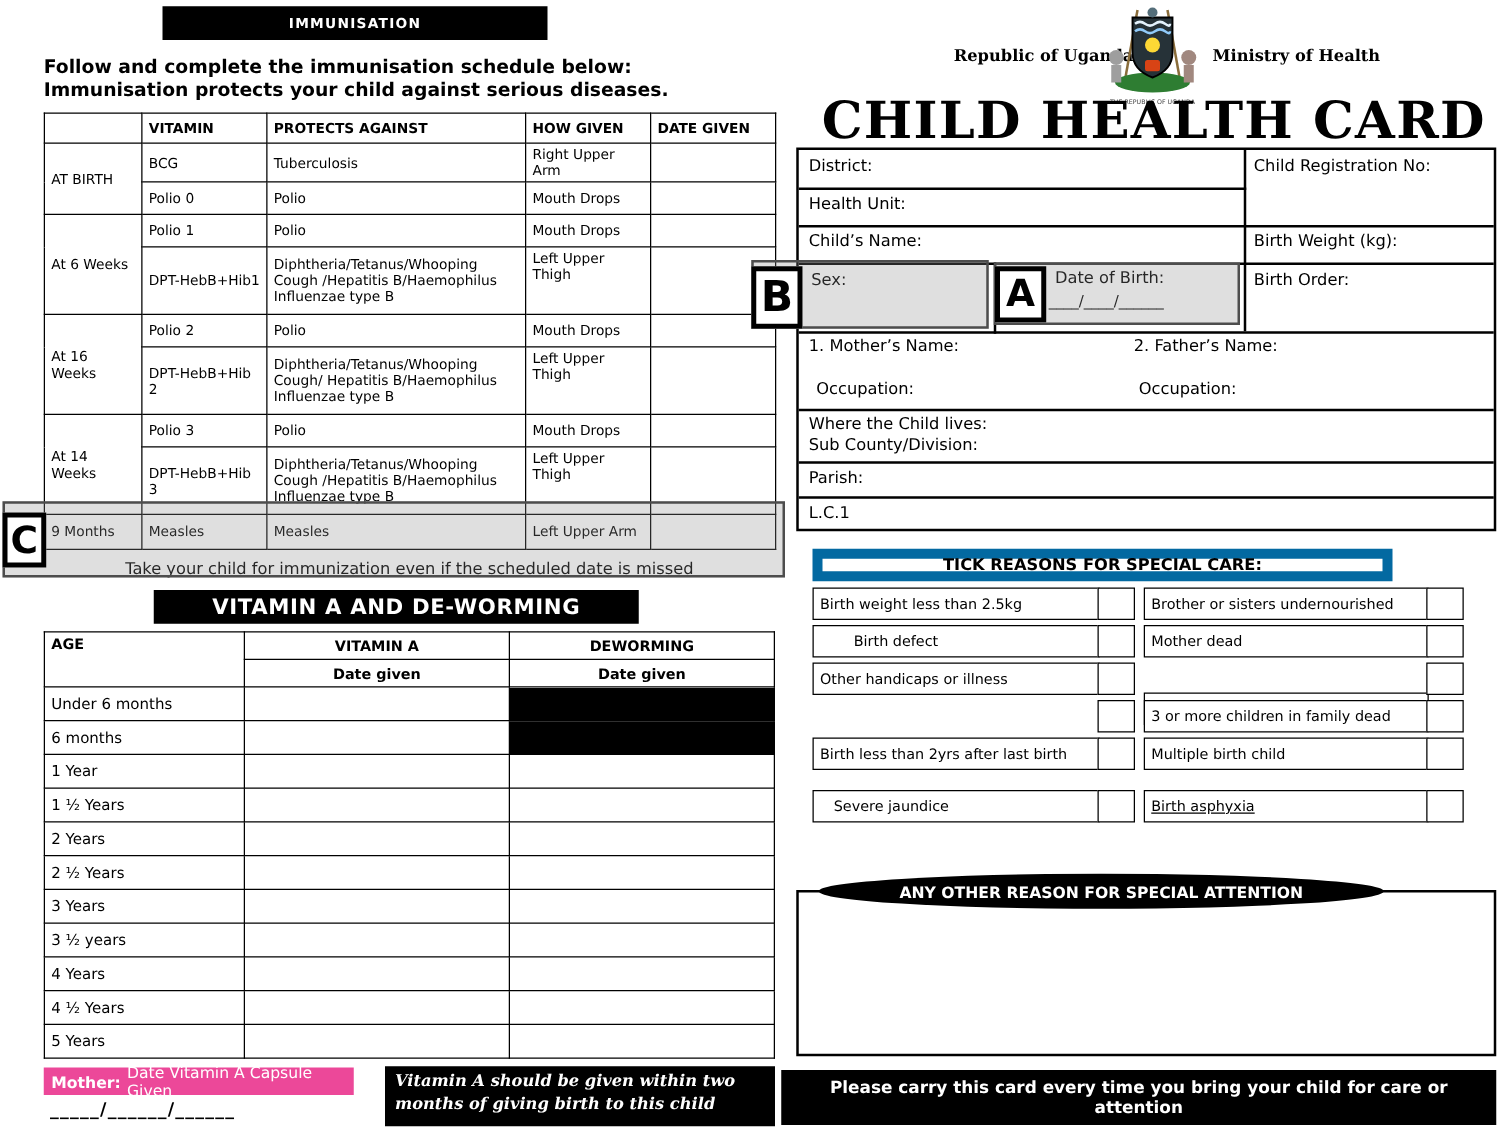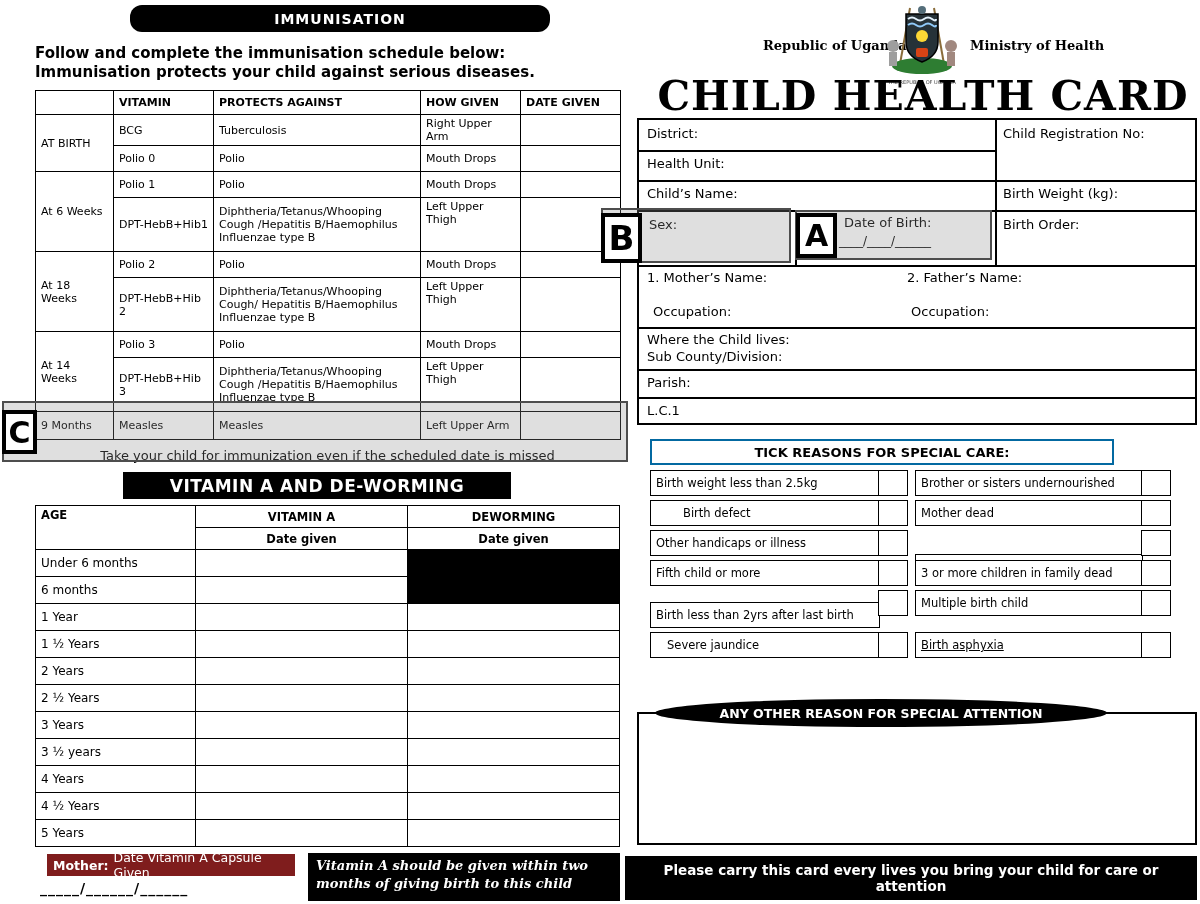--- a/index.html
+++ b/index.html
@@ -2,59 +2,59 @@
 <html><head>
 <meta charset="utf-8">
 <style>
   * { margin:0; padding:0; box-sizing:border-box; }
   html,body { background:#fff; }
   .page { position:relative; width:1200px; height:904px; background:#fff;
           font-family:"DejaVu Sans", sans-serif; color:#000; overflow:hidden; }
 
   .banner { position:absolute; background:#000; color:#fff; font-weight:bold;
             display:flex; align-items:center; justify-content:center; }
-  .imm-banner { left:130px; top:5px; width:420px; height:27px; font-size:14px; letter-spacing:1px;border-radius:12px; }
+  .imm-banner { left:130px; top:5px; width:308px; height:27px; font-size:11px; letter-spacing:1px; }
   .vit-banner { left:123px; top:472px; width:388px; height:27px; font-size:17px; letter-spacing:0.5px; }
 
   .intro { position:absolute; left:35px; top:44px; width:580px; font-size:15px; font-weight:bold; line-height:19px; }
 
   table { border-collapse:collapse; table-layout:fixed; position:absolute; background:#fff; }
   td, th { border:1.5px solid #000; padding:2px 5px; vertical-align:middle; text-align:left; overflow:hidden; }
 
   .imm-table { left:35px; top:90px; width:585px; font-size:11px; }
   .imm-table th { font-weight:bold; }
   .imm-table td.age { vertical-align:middle; }
   .imm-note { position:absolute; left:35px; top:448px; width:585px; text-align:center; font-size:13px; }
 
   .vit-table { left:35px; top:505px; width:584px; font-size:12px; }
   .vit-table th { font-weight:bold; font-size:11.5px; }
   .vit-table th.c { text-align:center; }
   .vit-table th.age-h { vertical-align:top; }
   .vit-table td.blackout { background:#000; }
 
   .mother-banner { position:absolute; left:35px; top:854px; width:248px; height:22px;
-                   background:#7f1d1d; color:#fff; font-size:12.5px; display:flex; align-items:center; padding-left:6px;margin-left:12px; }
+                   background:#ec4899; color:#fff; font-size:12.5px; display:flex; align-items:center; padding-left:6px; }
   .mother-banner .b { font-weight:bold; margin-right:5px; }
   .mother-blanks { position:absolute; left:40px; top:880px; font-size:14px; font-weight:bold; letter-spacing:1px; }
   .vit-note { position:absolute; left:308px; top:853px; width:312px; height:48px; background:#000; color:#fff;
               font-family:"DejaVu Serif", serif; font-style:italic; font-weight:bold; font-size:13px;
               line-height:18px; padding:4px 8px; }
 
   .gov-text { position:absolute; font-family:"DejaVu Serif", serif; font-weight:bold; font-size:13px; }
   .emblem { position:absolute; left:878px; top:2px; width:88px; height:78px; }
   .emblem-caption { position:absolute; left:872px; top:79px; width:100px; text-align:center; font-size:5px; color:#444; }
   .card-title { position:absolute; left:648px; top:72px; width:550px; text-align:center;
                 font-family:"DejaVu Serif", serif; font-weight:bold; font-size:41px; letter-spacing:1px; }
 
   .form-box { position:absolute; left:637px; top:118px; width:560px; height:307px; border:2px solid #000; }
   .ln { position:absolute; background:#000; }
   .fl { position:absolute; font-size:13px; white-space:nowrap; }
   .fl-small { position:absolute; font-size:12px; white-space:nowrap; }
 
-  .sc-header { position:absolute; left:650px; top:439px; width:464px; height:26px; border:2px solid #0369a1;
+  .sc-header { position:absolute; left:650px; top:439px; width:464px; height:26px; border:8px solid #0369a1;
                display:flex; align-items:center; justify-content:center; font-weight:bold; font-size:13px; }
   .sc-item { position:absolute; height:26px; border:1.5px solid #000; font-size:11.5px;
              display:flex; align-items:center; padding-left:5px; white-space:nowrap; background:#fff; }
   .sc-box { position:absolute; width:30px; height:26px; border:1.5px solid #000; background:#fff; }
 
   .other-box { position:absolute; left:637px; top:712px; width:560px; height:133px; border:2px solid #000; }
   .other-oval { position:absolute; left:655px; top:699px; width:452px; height:28px; background:#000;
                 border-radius:50%; color:#fff; font-weight:bold; font-size:12.5px;
                 display:flex; align-items:center; justify-content:center; }
 
@@ -120,21 +120,21 @@
       <td>Mouth Drops</td>
       <td></td>
     </tr>
     <tr style="height:54px">
       <td>DPT-HebB+Hib1</td>
       <td>Diphtheria/Tetanus/Whooping Cough /Hepatitis B/Haemophilus Influenzae type B</td>
       <td style="vertical-align:top">Left Upper Thigh</td>
       <td></td>
     </tr>
     <tr style="height:26px">
-      <td class="age" rowspan="2">At 18 Weeks</td>
+      <td class="age" rowspan="2">At 16 Weeks</td>
       <td>Polio 2</td>
       <td>Polio</td>
       <td>Mouth Drops</td>
       <td></td>
     </tr>
     <tr style="height:54px">
       <td>DPT-HebB+Hib 2</td>
       <td>Diphtheria/Tetanus/Whooping Cough/ Hepatitis B/Haemophilus Influenzae type B</td>
       <td style="vertical-align:top">Left Upper Thigh</td>
       <td></td>
@@ -302,44 +302,43 @@
   </div>
 
   <div class="sc-header">TICK REASONS FOR SPECIAL CARE:</div>
 
   <div class="sc-item" style="left:650px; top:470px; width:230px;">Birth weight less than 2.5kg</div>
   <div class="sc-box" style="left:878px; top:470px;"></div>
   <div class="sc-item" style="left:650px; top:500px; width:230px;padding-left:32px;">Birth defect</div>
   <div class="sc-box" style="left:878px; top:500px;"></div>
   <div class="sc-item" style="left:650px; top:530px; width:230px;">Other handicaps or illness</div>
   <div class="sc-box" style="left:878px; top:530px;"></div>
-  <div class="sc-item" style="left:650px; top:560px; width:230px;">Fifth child or more</div>
   <div class="sc-box" style="left:878px; top:560px;"></div>
-  <div class="sc-item" style="left:650px; top:590px; width:230px;margin-top:12px;">Birth less than 2yrs after last birth</div>
+  <div class="sc-item" style="left:650px; top:590px; width:230px;">Birth less than 2yrs after last birth</div>
   <div class="sc-box" style="left:878px; top:590px;"></div>
   <div class="sc-item" style="left:650px; top:632px; width:230px;padding-left:16px;">Severe jaundice</div>
   <div class="sc-box" style="left:878px; top:632px;"></div>
 
   <div class="sc-item" style="left:915px; top:470px; width:228px;">Brother or sisters undernourished</div>
   <div class="sc-box" style="left:1141px; top:470px;"></div>
   <div class="sc-item" style="left:915px; top:500px; width:228px;">Mother dead</div>
   <div class="sc-box" style="left:1141px; top:500px;"></div>
   <div class="sc-item" style="left:915px; top:530px; width:228px;margin-top:24px;">Father dead</div>
   <div class="sc-box" style="left:1141px; top:530px;"></div>
   <div class="sc-item" style="left:915px; top:560px; width:228px;">3 or more children in family dead</div>
   <div class="sc-box" style="left:1141px; top:560px;"></div>
   <div class="sc-item" style="left:915px; top:590px; width:228px;">Multiple birth child</div>
   <div class="sc-box" style="left:1141px; top:590px;"></div>
   <div class="sc-item" style="left:915px; top:632px; width:228px;text-decoration:underline;">Birth asphyxia</div>
   <div class="sc-box" style="left:1141px; top:632px;"></div>
 
   <div class="other-box"></div>
   <div class="other-oval">ANY OTHER REASON FOR SPECIAL ATTENTION</div>
 
-  <div class="footer-banner">Please carry this card every lives you bring your child for care or attention</div>
+  <div class="footer-banner">Please carry this card every time you bring your child for care or attention</div>
 
   <div class="hl hl-c"></div>
   <div class="ann ann-c">C</div>
 
   <div class="hl hl-b"></div>
   <div class="ann ann-b">B</div>
 
   <div class="hl hl-a"></div>
   <div class="ann ann-a">A</div>
 

